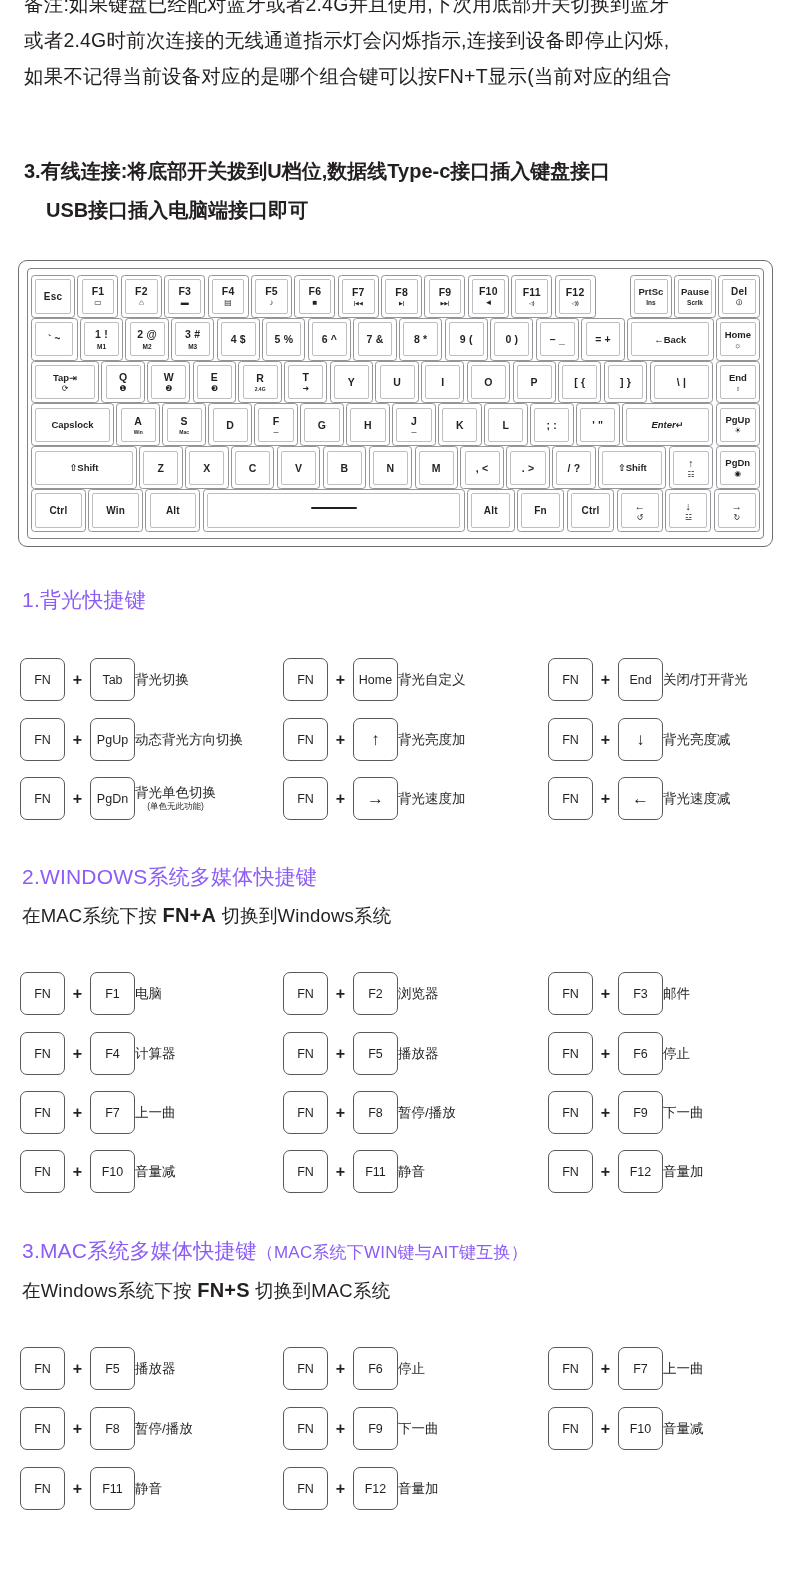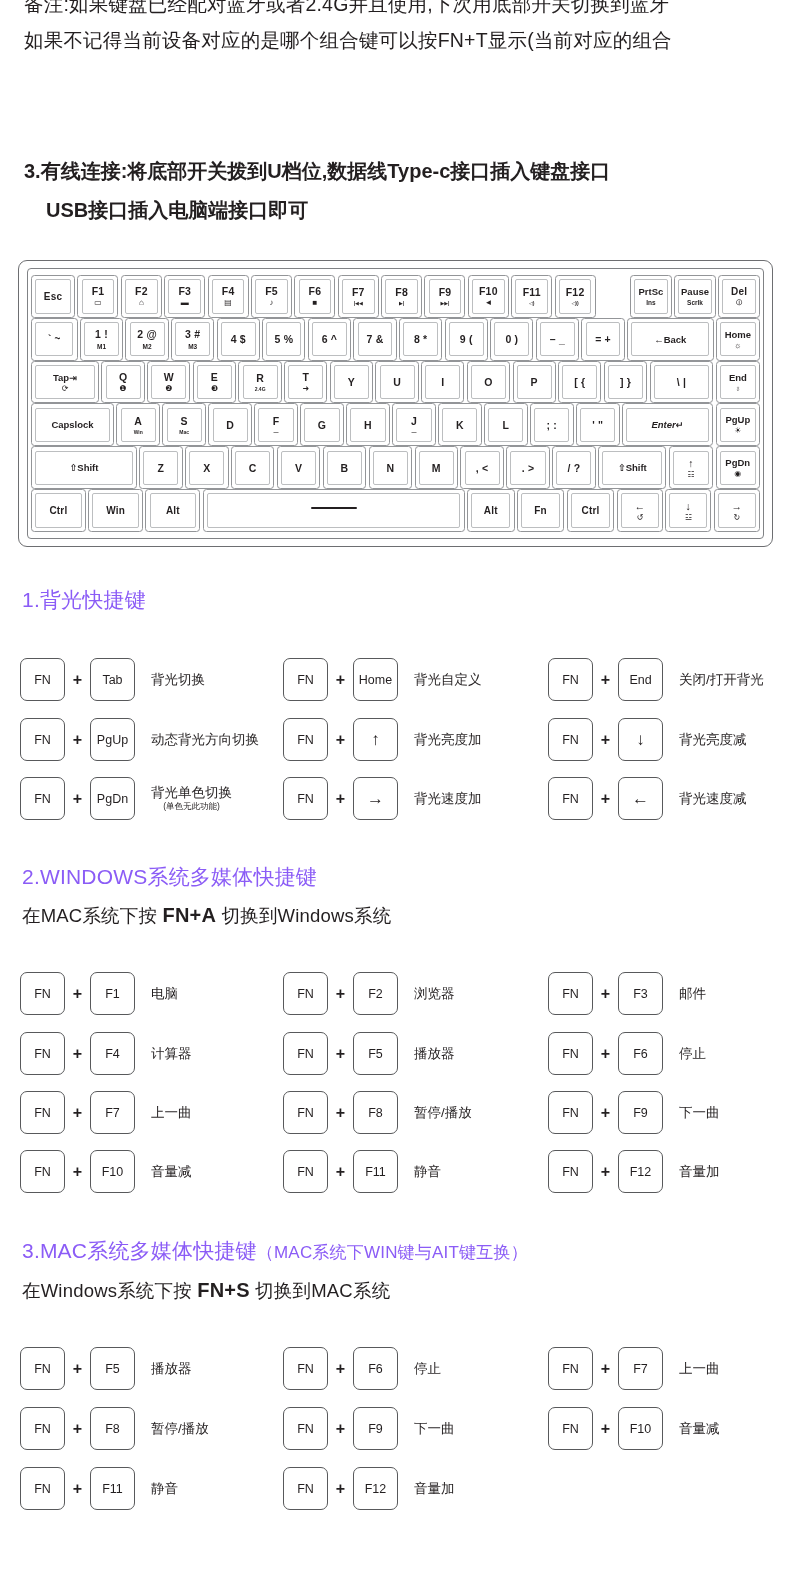--- a/index.html
+++ b/index.html
@@ -164,39 +164,40 @@
   .ckey .arrow { font-size: 17px; line-height: 1; font-weight: bold; }
   .plus {
     width: 25px;
     text-align: center;
     font-size: 16px;
     font-weight: bold;
     color: #231f20;
     flex: none;
   }
   .cdesc {
-    margin-left: 16px;
+    margin-left: 0;
     font-size: 13.5px;
     color: #231f20;
     line-height: 1.15;
     white-space: nowrap;
   }
   .cdesc .note {
     display: block;
     font-size: 8.5px;
     text-align: center;
     margin-top: 1px;
     color: #231f20;
   }
 </style>
 </head>
 <body>
 
 <div class="intro">
   <p>备注:如果键盘已经配对蓝牙或者2.4G并且使用,下次用底部开关切换到蓝牙</p>
+  <p>或者2.4G时前次连接的无线通道指示灯会闪烁指示,连接到设备即停止闪烁,</p>
   <p>如果不记得当前设备对应的是哪个组合键可以按FN+T显示(当前对应的组合</p>
 </div>
 
 <div class="wired-note">
   <p>3.有线连接:将底部开关拨到U档位,数据线Type-c接口插入键盘接口</p>
   <p class="ind">USB接口插入电脑端接口即可</p>
 </div>
 
 <div class="kb-wrap">
   <div class="kb-inner" id="kb-inner">

